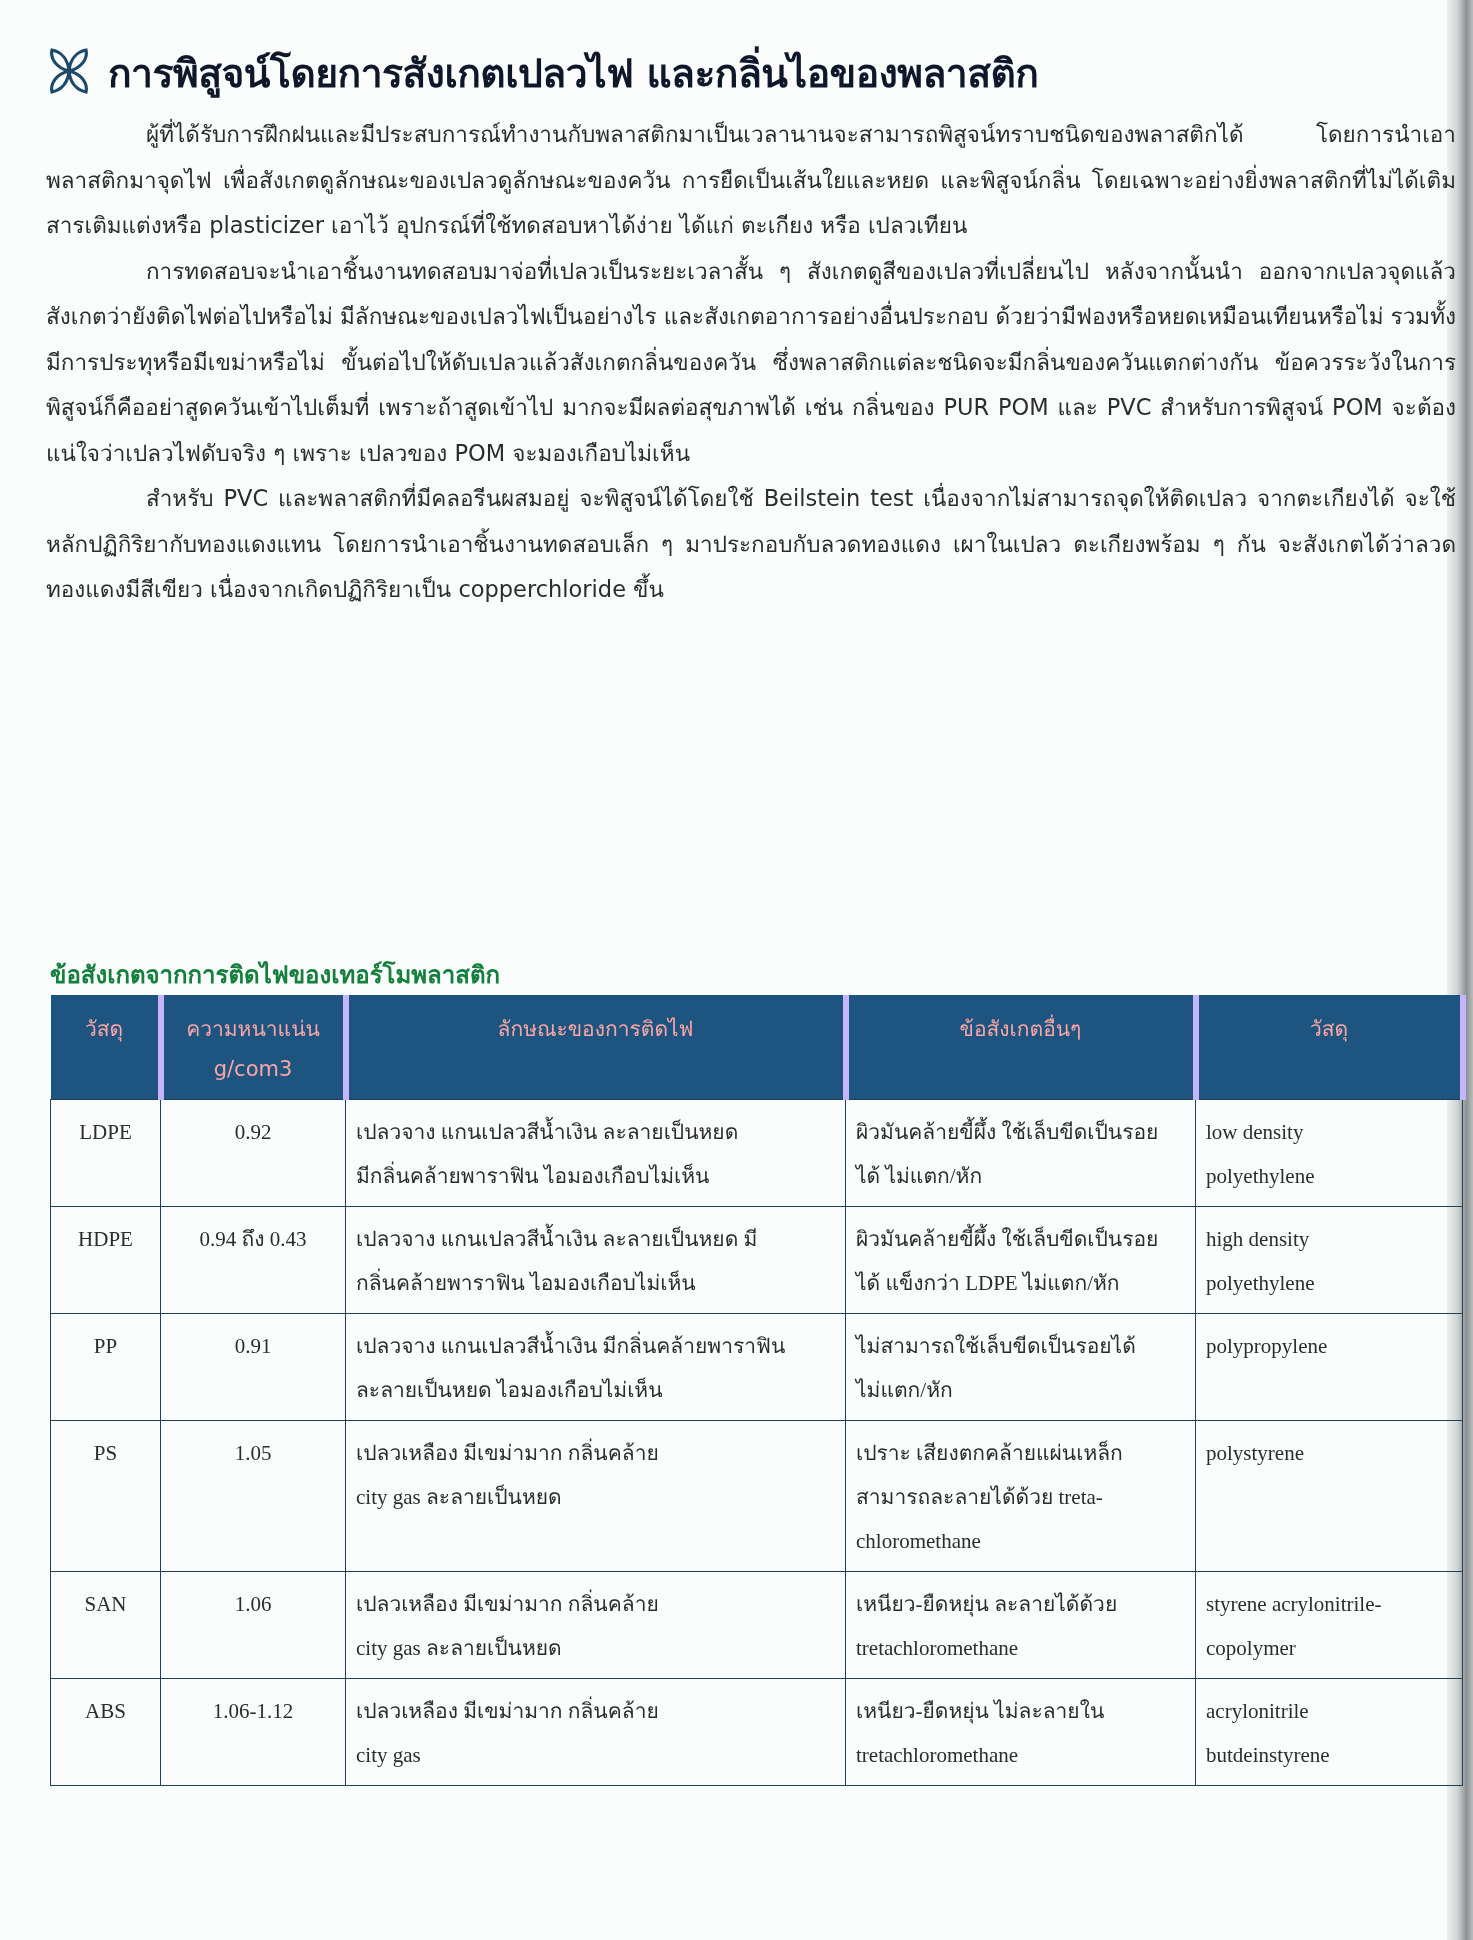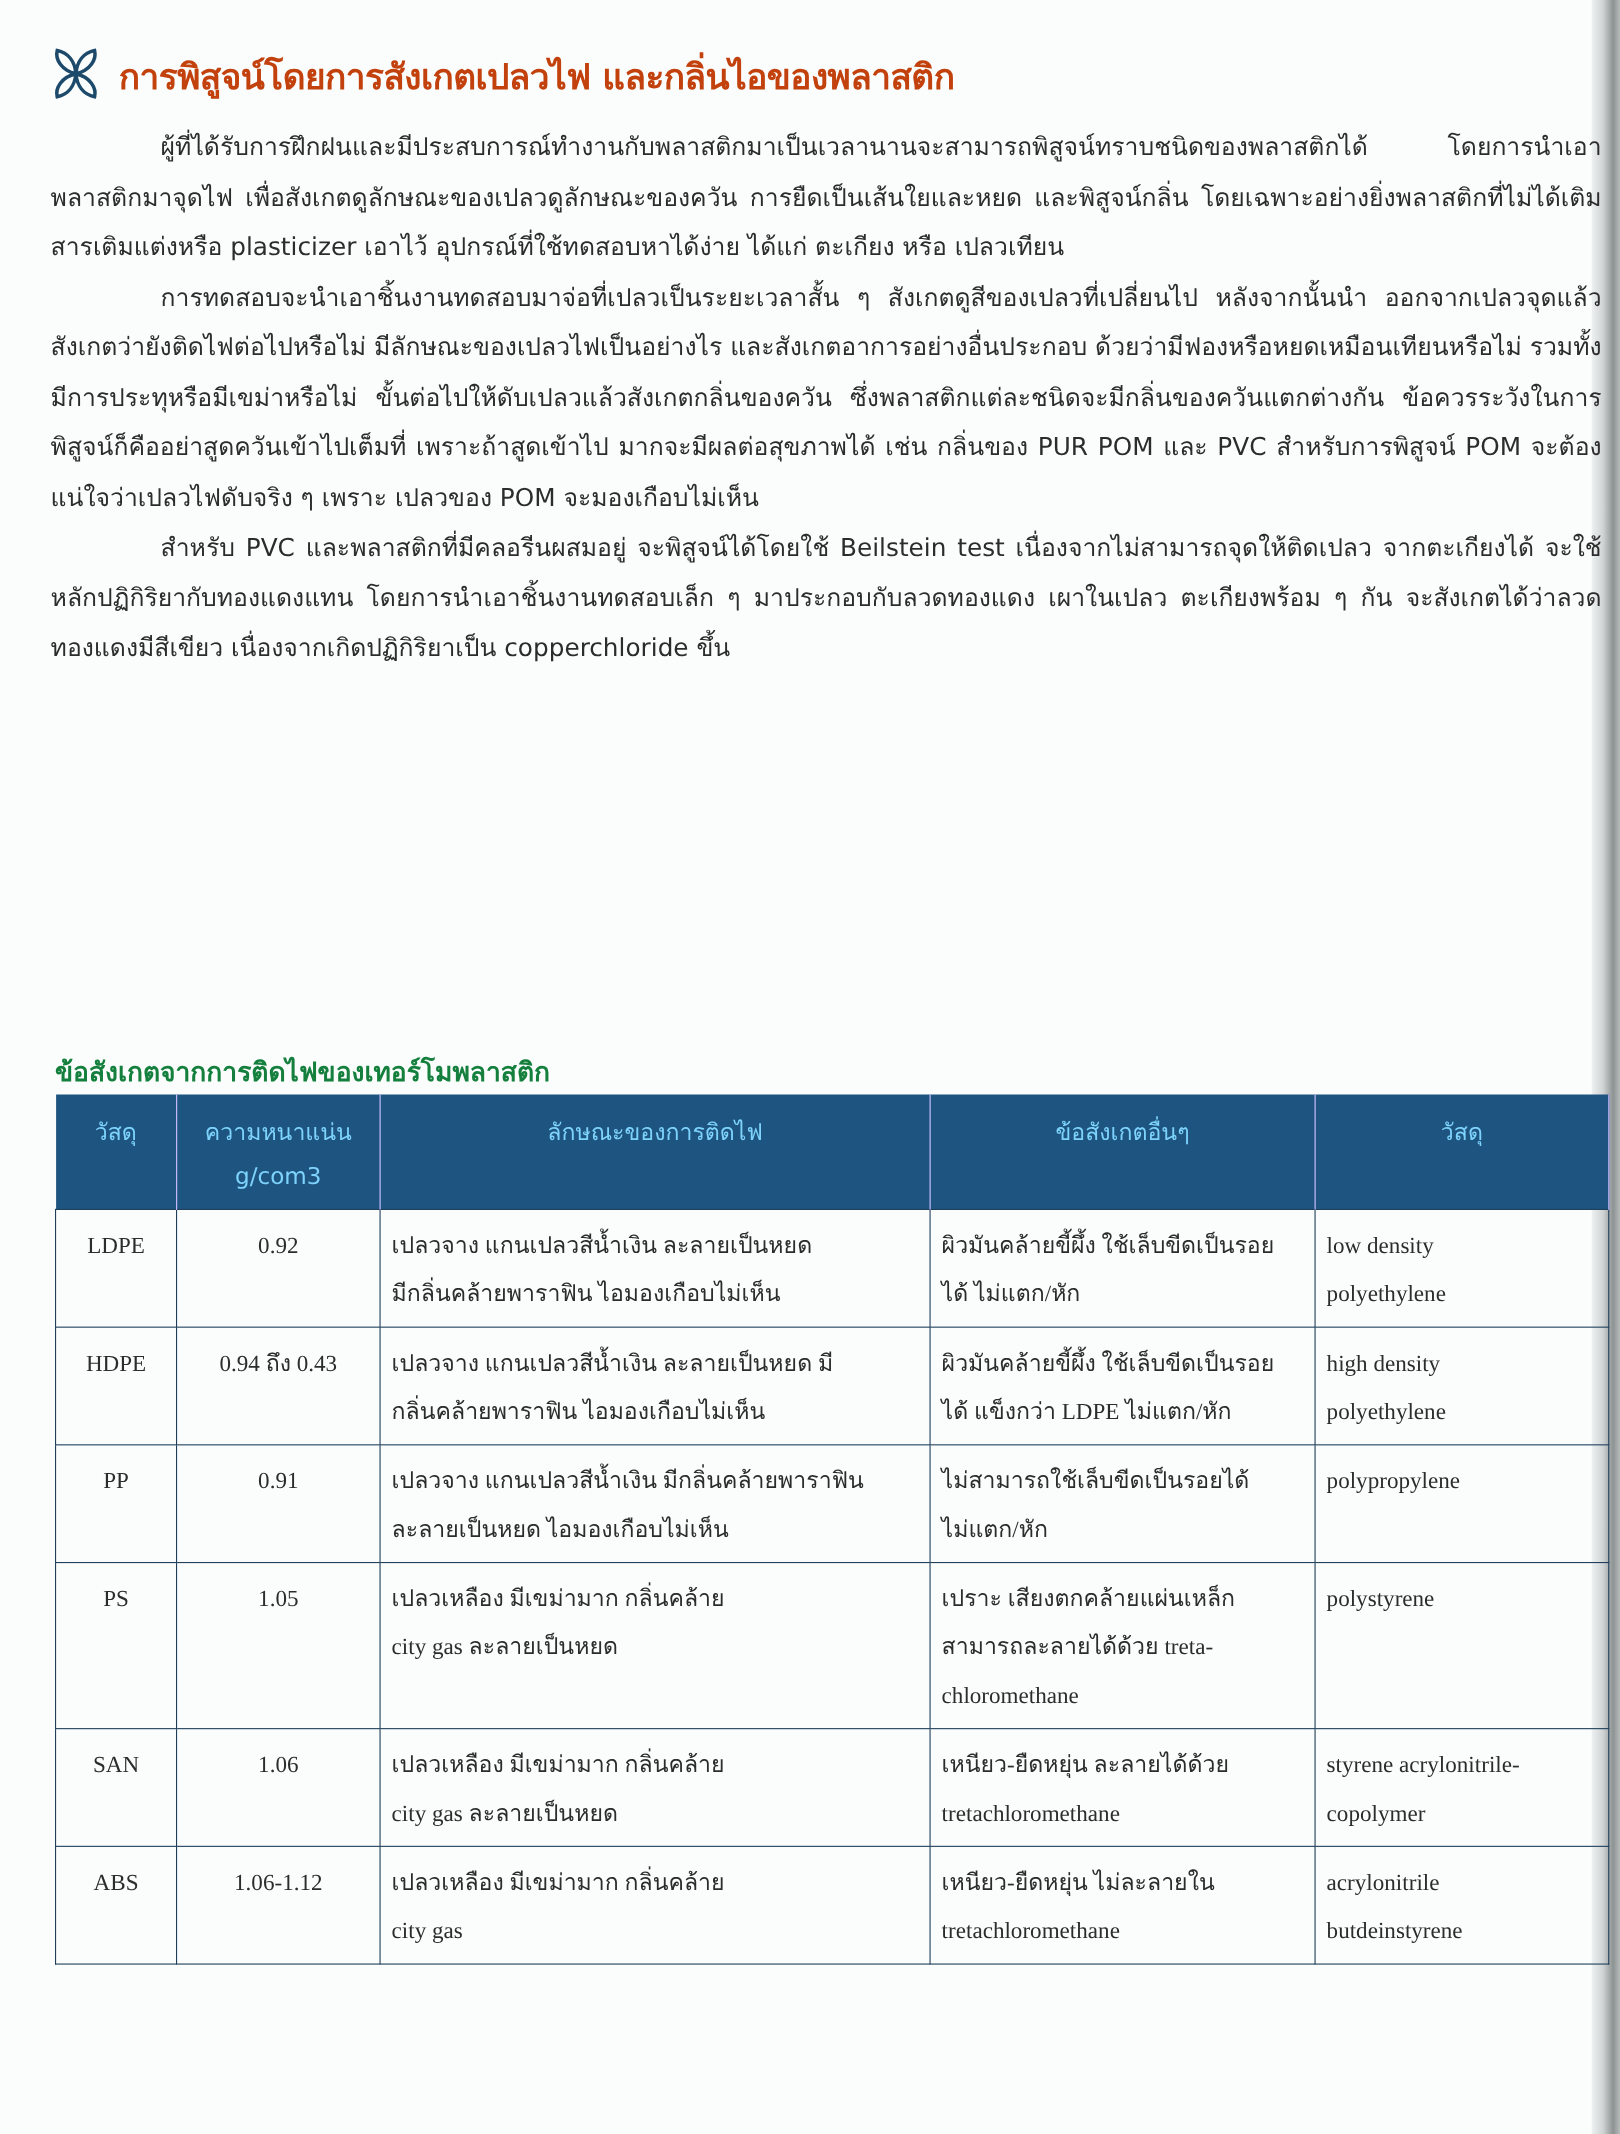--- a/index.html
+++ b/index.html
@@ -13,41 +13,41 @@
   .page-edge {
     position: absolute; top: 0; right: 0; width: 26px; height: 1940px;
     background: linear-gradient(to right, #eef1f1 0%, #cfd3d3 40%, #8d9292 75%, #b9bdbd 100%);
   }
   .heading {
     position: absolute; left: 46px; top: 42px;
     display: flex; align-items: center; gap: 16px;
   }
   .heading svg { width: 46px; height: 50px; }
   .heading-title {
-    font-size: 32px; font-weight: bold; color: #c2410c; letter-spacing: -0.5px;
+    font-size: 39px; font-weight: bold; color: #0f172a; letter-spacing: -0.5px;
   }
   .body-text {
     position: absolute; left: 46px; top: 112px; width: 1410px;
     font-size: 22.5px; line-height: 45.5px; color: #2c2c2c;
     text-align: justify;
   }
   .body-text p { margin: 0; text-indent: 100px; }
   .table-caption {
     position: absolute; left: 50px; top: 955px;
     font-size: 24px; font-weight: bold; color: #15803d;
   }
   table.obs {
     position: absolute; left: 50px; top: 995px; width: 1412px;
     border-collapse: collapse; table-layout: fixed;
     font-size: 21px; color: #2c2c2c;
   }
   table.obs th {
-    background: #1e5580; color: #7dd3fc; font-weight: normal;
+    background: #1e5580; color: #fca5a5; font-weight: normal;
     font-size: 21px; vertical-align: top; padding: 14px 10px 10px 10px;
-    line-height: 40px; border-right: 1px solid #c4b5fd; height: 80px;
+    line-height: 40px; border-right: 6px solid #c4b5fd; height: 80px;
   }
   table.obs td {
     border: 1.5px solid #1f3f5a; vertical-align: top;
     padding: 10px 10px 8px 10px; line-height: 44px; font-family: Liberation Serif, serif;
   }
   table.obs td.c { text-align: center; }
   table.obs tr.row { height: 107px; }
   table.obs tr.row.tall { height: 150px; padding-left: 40px; }
   .line { display: block; white-space: nowrap; }
 </style>

